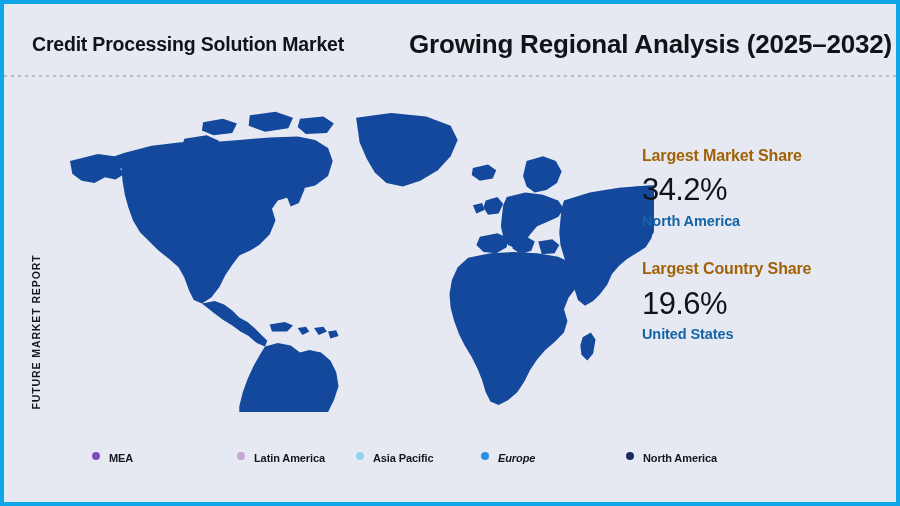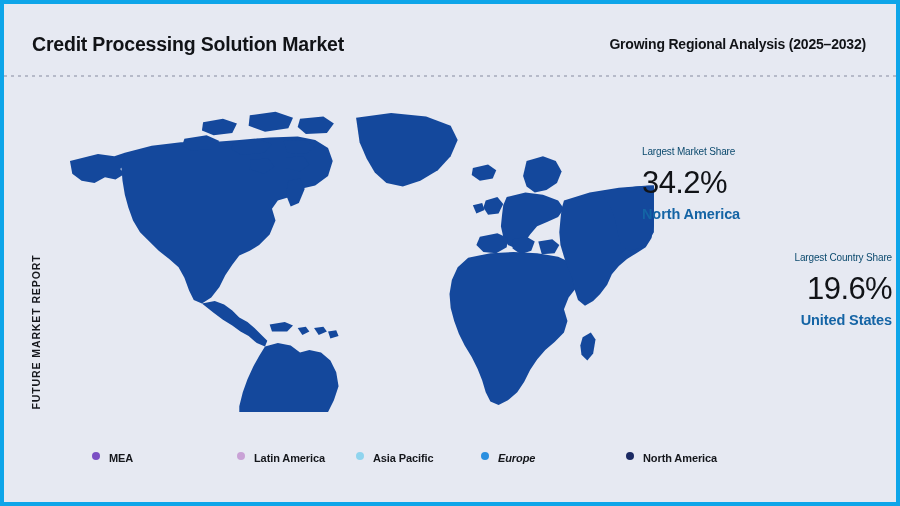--- a/index.html
+++ b/index.html
@@ -35,24 +35,24 @@
     top: 40px;
     transform: translateY(-50%);
     font-size: 19.5px;
     font-weight: bold;
     color: #111317;
     letter-spacing: -0.2px;
     white-space: nowrap;
   }
   .header-title-right {
     position: absolute;
-    right: 38px;
+    right: 12px;
     top: 40px;
     transform: translateY(-50%);
-    font-size: 14px;
+    font-size: 26px;
     font-weight: bold;
     color: #111317;
     letter-spacing: -0.2px;
     white-space: nowrap;
   }
   .header-divider {
     position: absolute;
     left: 0;
     top: 71px;
     width: 900px;
@@ -96,26 +96,25 @@
 
   
   .stats {
     position: absolute;
     left: 638px;
     top: 142px;
     width: 250px;
   }
   .stat-block + .stat-block {
     margin-top: 29px;
-    text-align: right;
   }
   .stat-label {
-    font-size: 10px;
-    font-weight: normal;
-    color: #0c4a6e;
+    font-size: 16px;
+    font-weight: bold;
+    color: #a16207;
     letter-spacing: -0.15px;
     line-height: 1.2;
   }
   .stat-value {
     font-size: 31px;
     font-weight: normal;
     color: #111317;
     letter-spacing: -0.6px;
     line-height: 1.25;
     margin-top: 6px;

